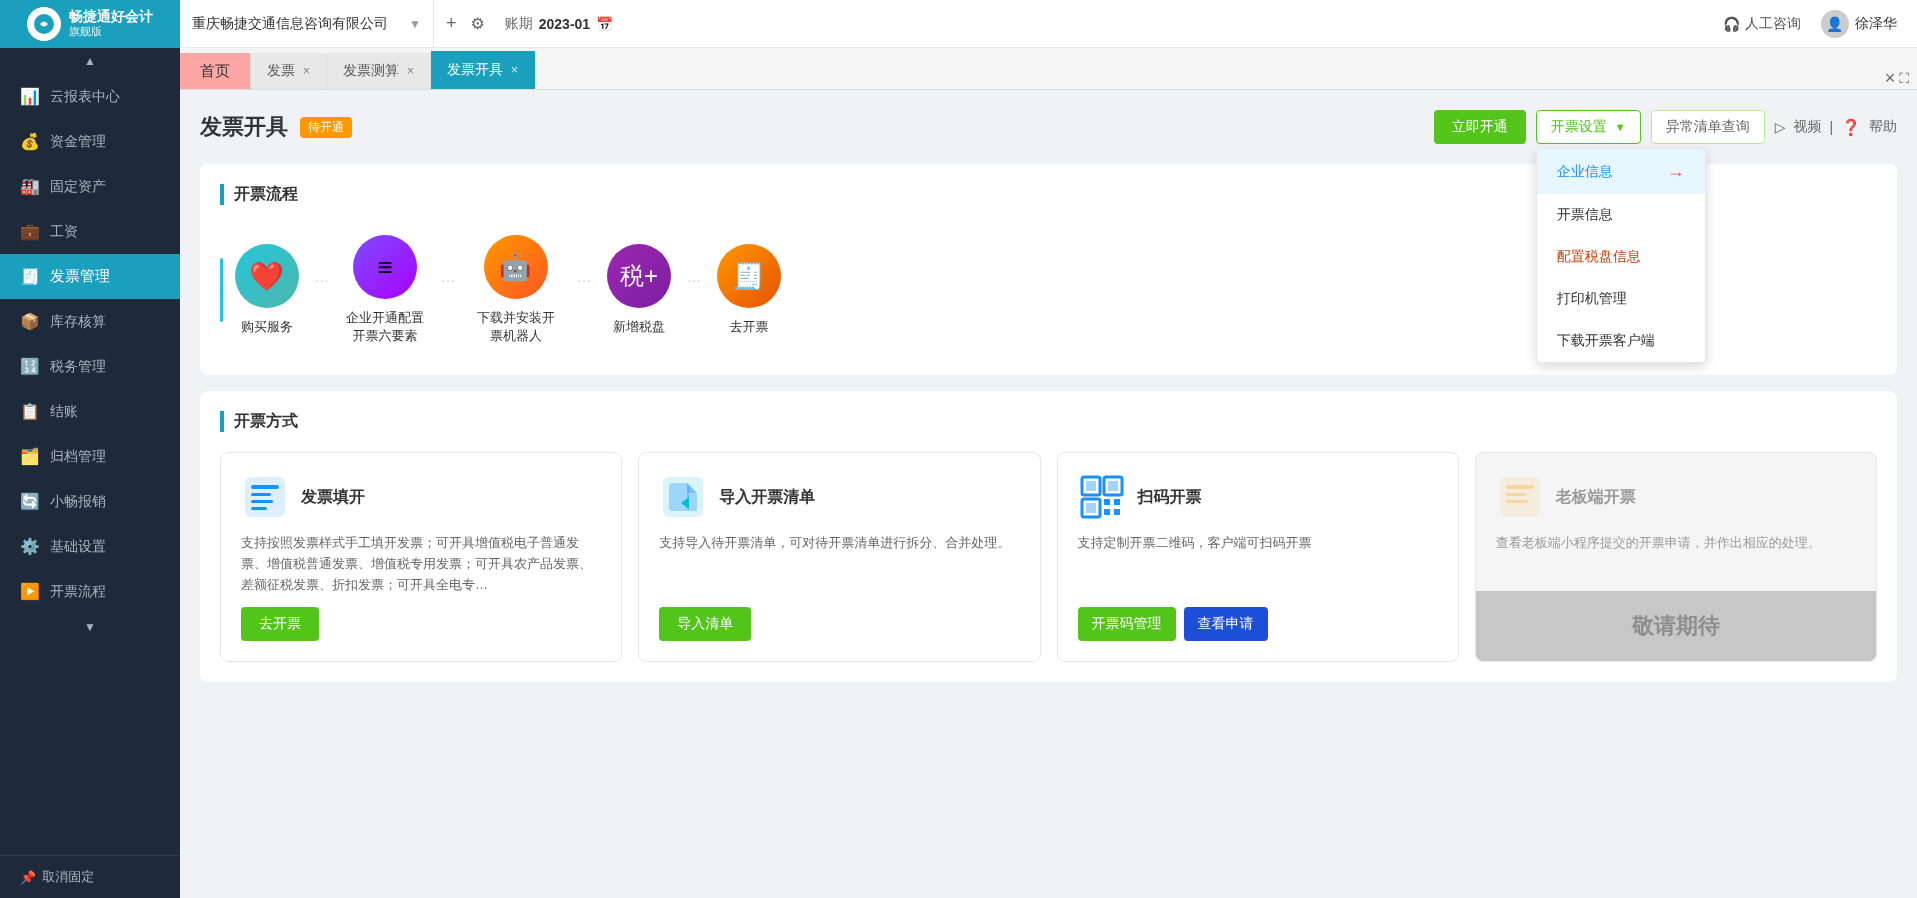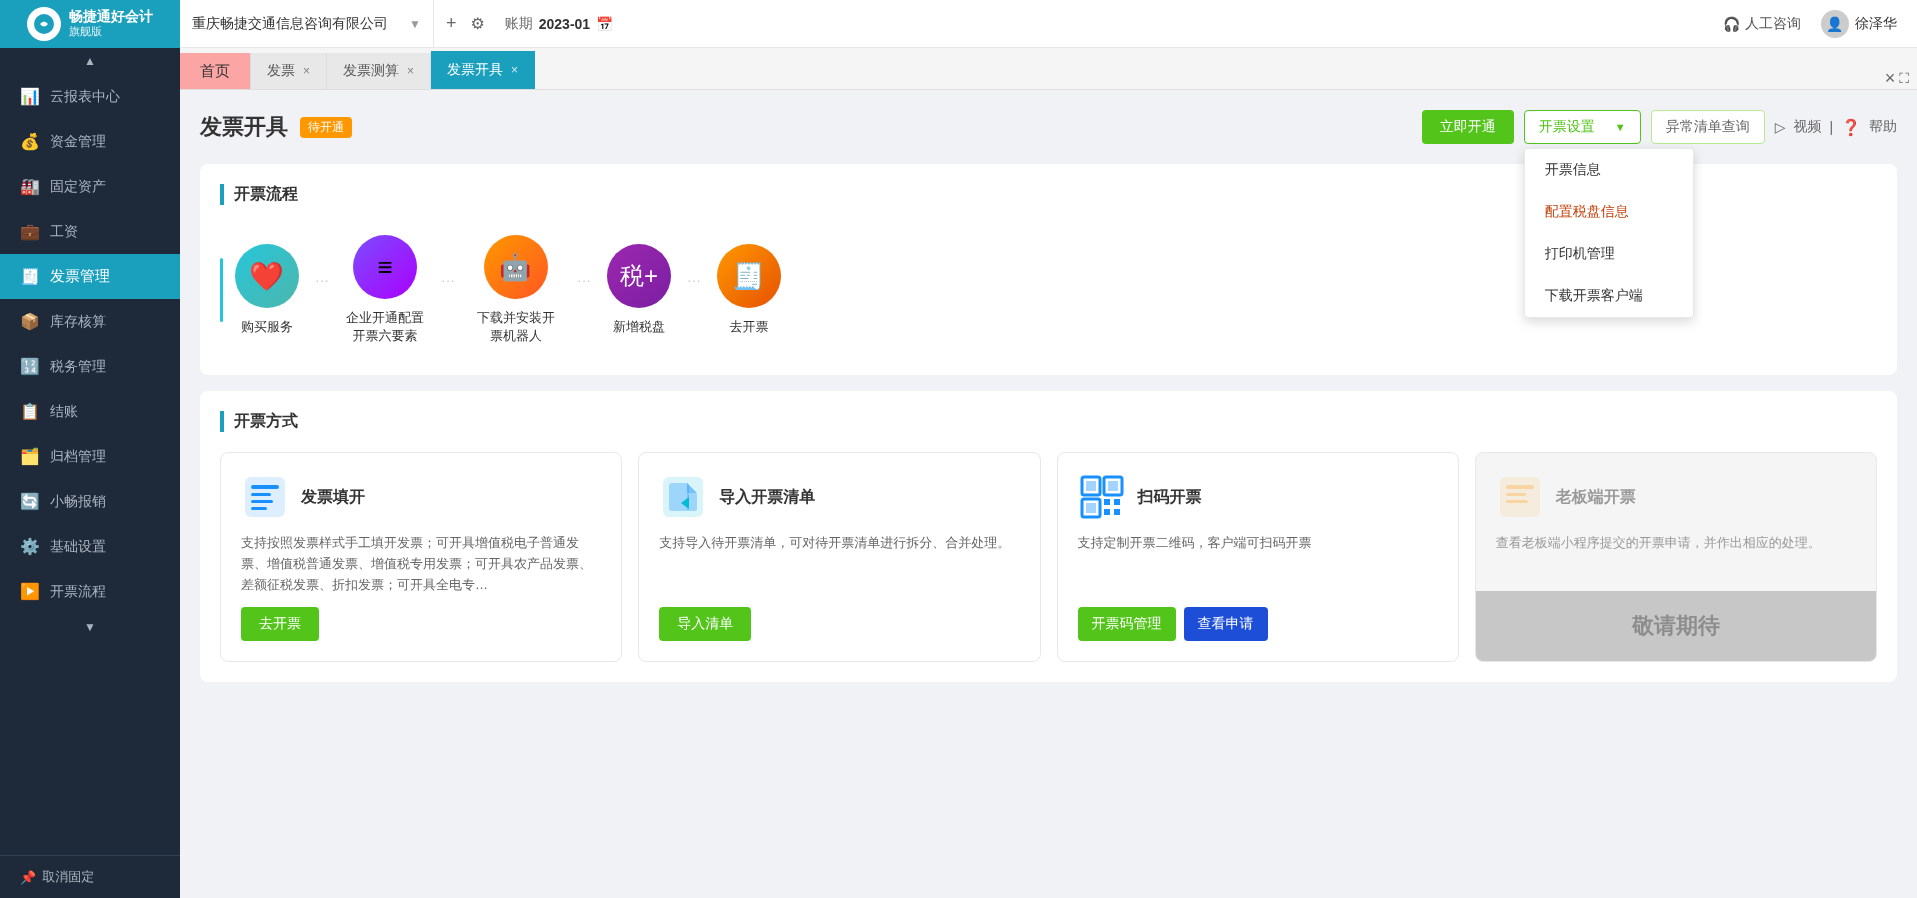--- a/index.html
+++ b/index.html
@@ -141,27 +141,31 @@
 
       <div style="display:flex; align-items:center; justify-content:space-between; margin-bottom:20px;">
         <div style="display:flex; align-items:center; gap:12px;">
           <span style="font-size:22px; font-weight:bold; color:#333;">发票开具</span>
           <span style="background:#ff9800; color:#fff; font-size:12px; padding:2px 8px; border-radius:4px;">待开通</span>
         </div>
         <div style="display:flex; align-items:center; gap:10px; position:relative;">
           <button style="background:#52c41a; color:#fff; border:none; padding:8px 18px; border-radius:4px; cursor:pointer; font-size:14px;">立即开通</button>
 
           <div style="position:relative;">
-            <button style="background:#fff; color:#52c41a; border:1px solid #52c41a; padding:7px 14px; border-radius:4px; cursor:pointer; font-size:14px; display:flex; align-items:center; gap:20px;">
+            <button style="background:#fff; color:#52c41a; border:1px solid #52c41a; padding:7px 14px; border-radius:4px; cursor:pointer; font-size:14px; display:flex; align-items:center; gap:8px;">
               <span>开票设置</span>
               <span style="color:#52c41a; font-size:11px;">▼</span>
             </button>
 
             <div style="position:absolute; top:38px; left:0; background:#fff; border:1px solid #e8e8e8; border-radius:4px; box-shadow:0 4px 12px rgba(0,0,0,0.15); min-width:170px; z-index:1000;">
 
+              <div style="padding:12px 20px; color:#1890ff; cursor:pointer; font-size:14px; background:#e6f7ff; display:flex; align-items:center; gap:8px;">
+                <span>企业信息</span>
+                <span style="color:#ff4d4f; font-size:18px; margin-left:auto;">→</span>
+              </div>
               <div style="padding:12px 20px; color:#333; cursor:pointer; font-size:14px;">
                 <span>开票信息</span>
               </div>
               <div style="padding:12px 20px; color:#c2410c; cursor:pointer; font-size:14px;">
                 <span>配置税盘信息</span>
               </div>
               <div style="padding:12px 20px; color:#333; cursor:pointer; font-size:14px;">
                 <span>打印机管理</span>
               </div>
               <div style="padding:12px 20px; color:#333; cursor:pointer; font-size:14px;">

